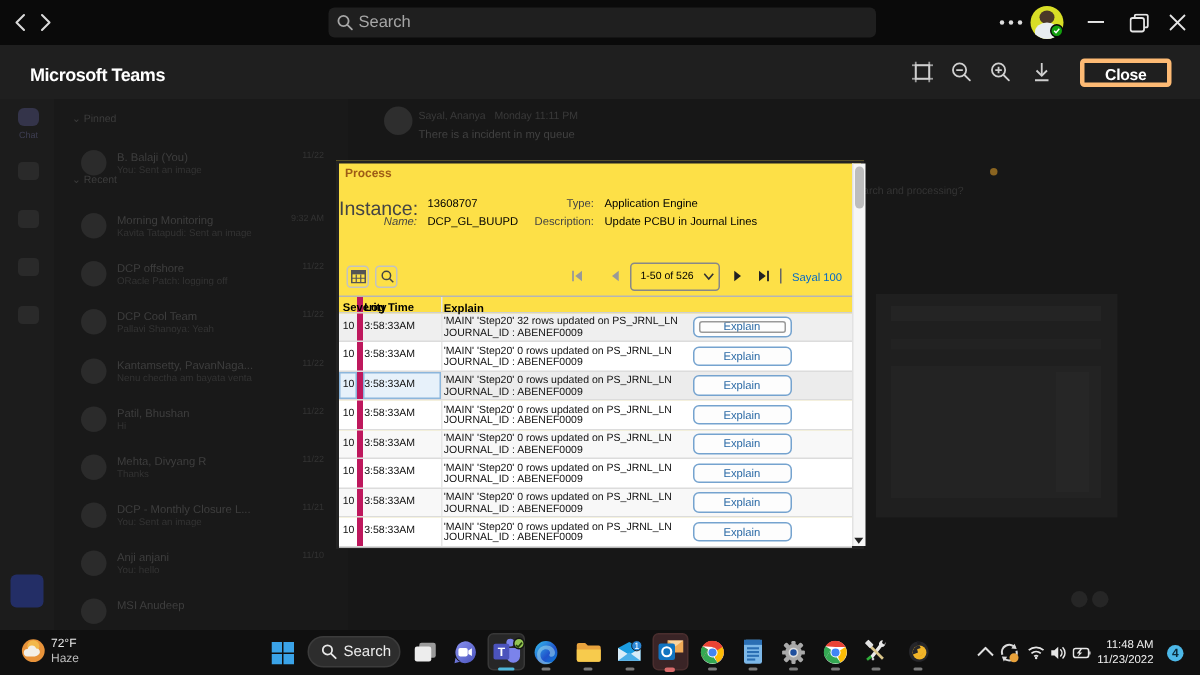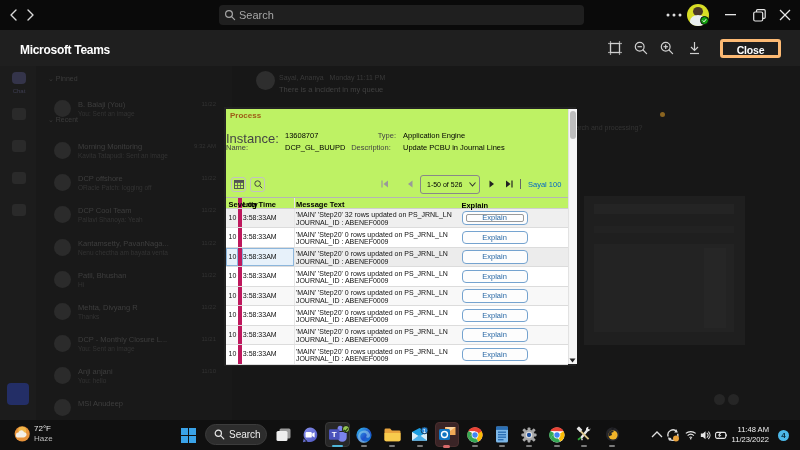--- a/index.html
+++ b/index.html
@@ -184,30 +184,30 @@
     <div class="abs" style="left:584px;top:196px;width:161px;height:149px;background:#1f1f1f;">
       <div class="abs" style="left:10px;top:8px;width:140px;height:10px;background:#242424;"></div>
       <div class="abs" style="left:10px;top:30px;width:140px;height:7px;background:#222222;"></div>
       <div class="abs" style="left:10px;top:48px;width:140px;height:88px;background:#232323;"></div>
       <div class="abs" style="left:120px;top:52px;width:22px;height:80px;background:#262626;"></div>
     </div>
     <div class="abs" style="left:714px;top:394px;width:11px;height:11px;border-radius:50%;background:#262626;"></div>
     <div class="abs" style="left:728px;top:394px;width:11px;height:11px;border-radius:50%;background:#262626;"></div>
   </div>
 
-  <div id="popup" class="abs" style="left:224px;top:107px;width:352px;height:259px;background:#bef264;border:2px solid #222;">
+  <div id="popup" class="abs" style="left:224px;top:107px;width:352px;height:259px;background:#fde047;border:2px solid #222;">
     <div class="abs" style="left:4px;top:1.5px;font-size:8px;font-weight:bold;color:#9e5c16;">Process</div>
 
     <div class="abs" style="left:0px;top:22px;width:52px;text-align:right;font-size:13px;color:#444;">Instance:</div>
     <div class="abs" style="left:59px;top:22px;font-size:7.5px;color:#000;">13608707</div>
     <div class="abs" style="left:120px;top:22px;width:50px;text-align:right;font-size:7.5px;color:#444;">Type:</div>
     <div class="abs" style="left:177px;top:22px;font-size:7.5px;color:#000;">Application Engine</div>
-    <div class="abs" style="left:0px;top:34px;width:52px;text-align:left;font-size:7.5px;color:#444;">Name:</div>
+    <div class="abs" style="left:0px;top:34px;width:52px;text-align:right;font-size:7.5px;color:#444;font-style:italic;">Name:</div>
     <div class="abs" style="left:59px;top:34px;font-size:7.5px;color:#000;">DCP_GL_BUUPD</div>
-    <div class="abs" style="left:120px;top:34px;width:50px;text-align:center;font-size:7.5px;color:#444;">Description:</div>
+    <div class="abs" style="left:120px;top:34px;width:50px;text-align:right;font-size:7.5px;color:#444;">Description:</div>
     <div class="abs" style="left:177px;top:34px;font-size:7.5px;color:#000;">Update PCBU in Journal Lines</div>
 
     <div class="abs" style="left:5px;top:67.5px;width:15px;height:15.5px;border:1px solid #c2c2c2;border-radius:3px;"></div>
     <svg class="abs" style="left:7.5px;top:71px;" width="10" height="9" viewBox="0 0 10 9">
       <rect x="0.5" y="0.5" width="9" height="8" fill="none" stroke="#555" stroke-width="1"></rect>
       <rect x="0.5" y="0.5" width="9" height="2.4" fill="#555"></rect>
       <line x1="0.5" y1="5.5" x2="9.5" y2="5.5" stroke="#555" stroke-width="0.8"></line>
       <line x1="3.5" y1="3" x2="3.5" y2="8.5" stroke="#555" stroke-width="0.8"></line>
       <line x1="6.5" y1="3" x2="6.5" y2="8.5" stroke="#555" stroke-width="0.8"></line>
     </svg>
@@ -235,21 +235,20 @@
       <polygon points="1,0.5 5.5,4 1,7.5" fill="#222"></polygon>
       <line x1="7" y1="0.5" x2="7" y2="7.5" stroke="#222" stroke-width="1.2"></line>
     </svg>
     <div class="abs" style="left:294px;top:70px;width:1px;height:10px;background:#666;"></div>
     <div class="abs" style="left:302px;top:71px;font-size:7.5px;color:#0068c8;">Sayal 100</div>
 
     <div id="grid" class="abs" style="left:0;top:87.5px;width:342px;">
       <div class="ghead">
         <div class="c1" style="font-weight:bold;color:#000;">Severity</div>
         <div class="c2" style="font-weight:bold;color:#000;">Log Time</div>
-        <div class="c3" style="font-weight:bold;color:#000;padding-top:3px;">Message Text</div>
         <div class="c4" style="font-weight:bold;color:#000;padding-top:3px;padding-left:1px;">Explain</div>
       </div>
       <div class="grow" style="background:#efefef;">
         <div class="c1">10</div>
           <div class="c2">3:58:33AM</div>
         <div class="c3">'MAIN' 'Step20' 32 rows updated on PS_JRNL_LN<br>JOURNAL_ID : ABENEF0009</div>
         <div class="c4">
             <span class="ebtn" style="position:relative;">Explain<i style="position:absolute;left:3px;top:1.5px;right:3px;bottom:1.5px;border:1px solid #9a9a9a;border-radius:2px;"></i></span>
           </div>
       </div>

